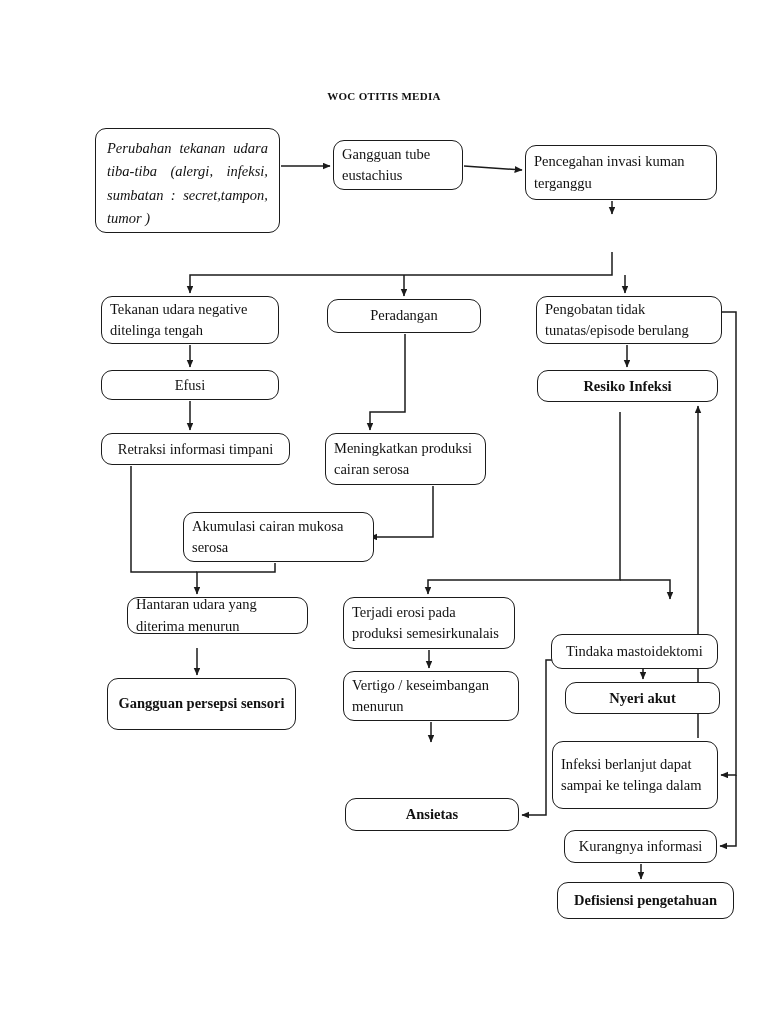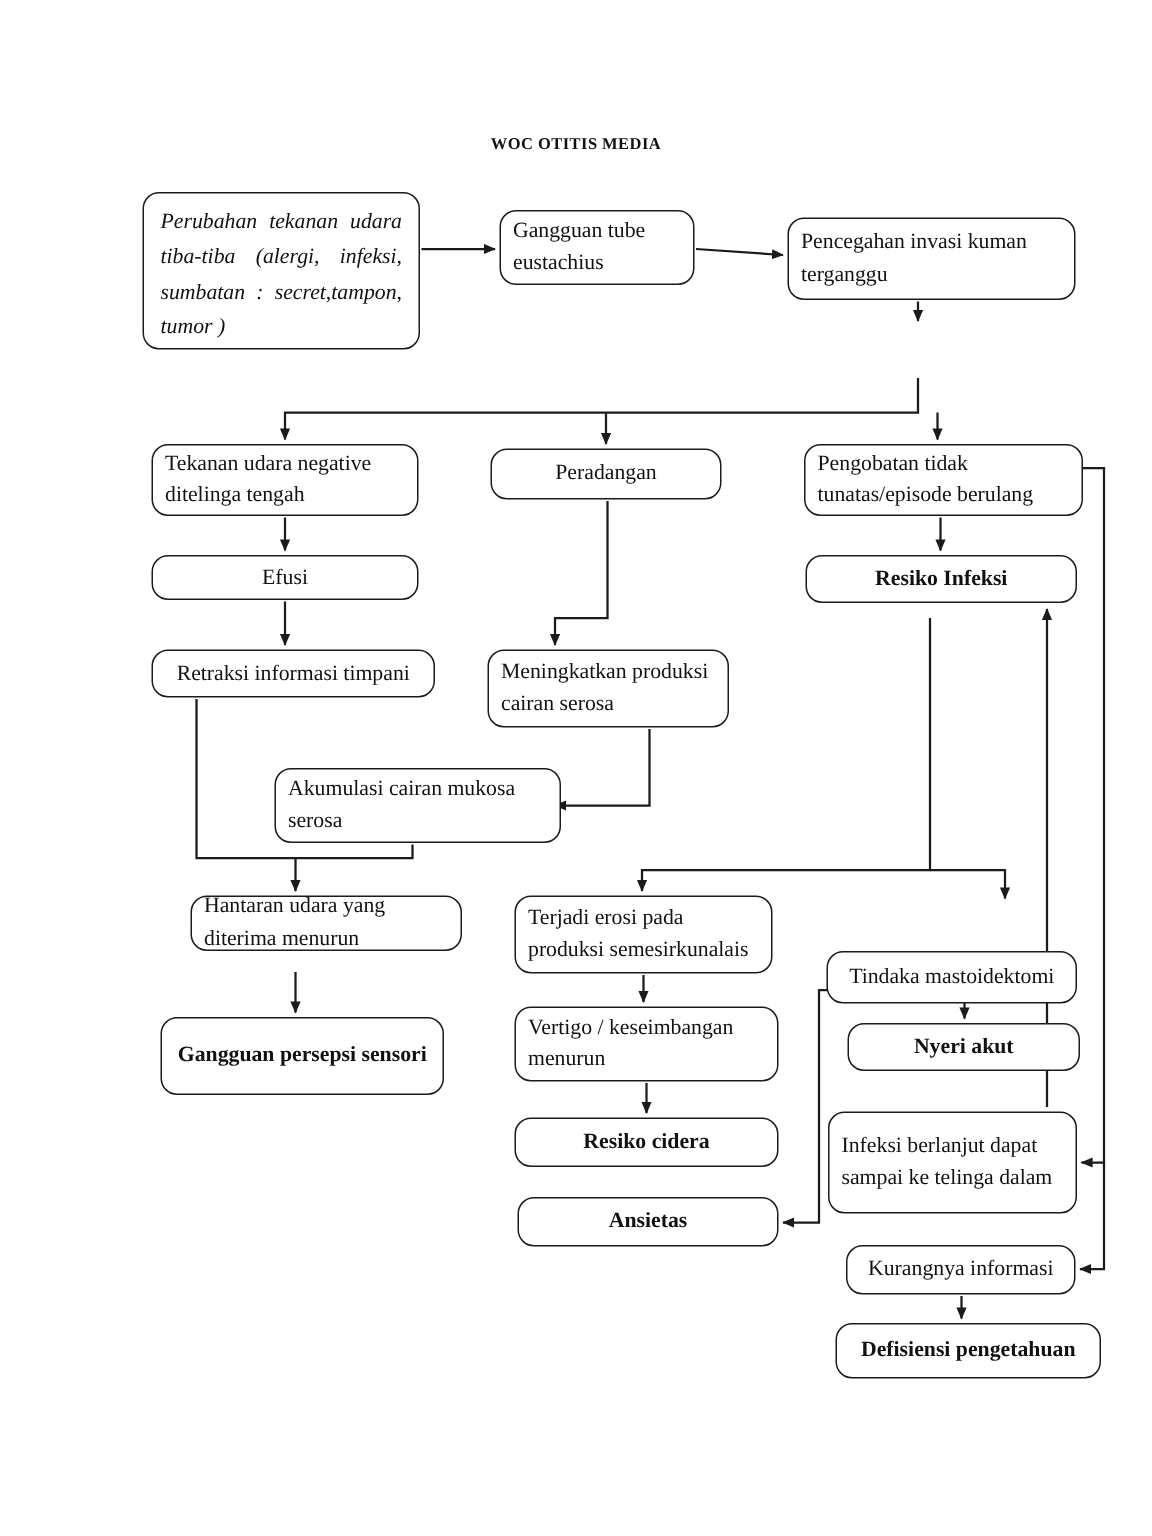--- a/index.html
+++ b/index.html
@@ -102,21 +102,20 @@
   <div class="node" style="left:343px;top:597px;width:172px;height:52px;">Terjadi erosi pada produksi semesirkunalais</div>
 
   <div class="node" style="left:551px;top:602px;width:167px;height:35px;margin-top:32px;">Tindaka mastoidektomi</div>
 
   <div class="node bold" style="left:107px;top:678px;width:189px;height:52px;">Gangguan persepsi sensori</div>
 
   <div class="node" style="left:343px;top:671px;width:176px;height:50px;">Vertigo / keseimbangan menurun</div>
 
   <div class="node bold" style="left:565px;top:682px;width:155px;height:32px;">Nyeri akut</div>
 
-  <div class="node bold" style="left:343px;top:745px;width:176px;height:33px;">Resiko cidera</div>
 
   <div class="node" style="left:552px;top:741px;width:166px;height:68px;">Infeksi berlanjut dapat sampai ke telinga dalam</div>
 
   <div class="node bold" style="left:345px;top:798px;width:174px;height:33px;">Ansietas</div>
 
   <div class="node" style="left:564px;top:830px;width:153px;height:33px;">Kurangnya informasi</div>
 
   <div class="node bold" style="left:557px;top:882px;width:177px;height:37px;">Defisiensi pengetahuan</div>
 
 </div>

